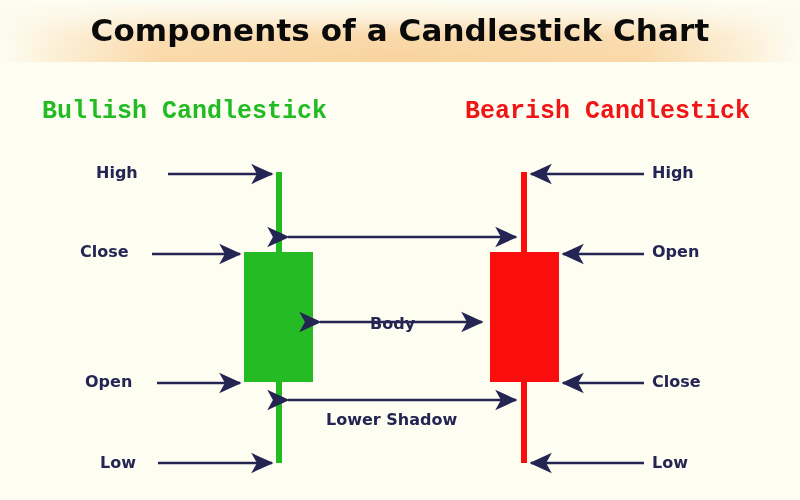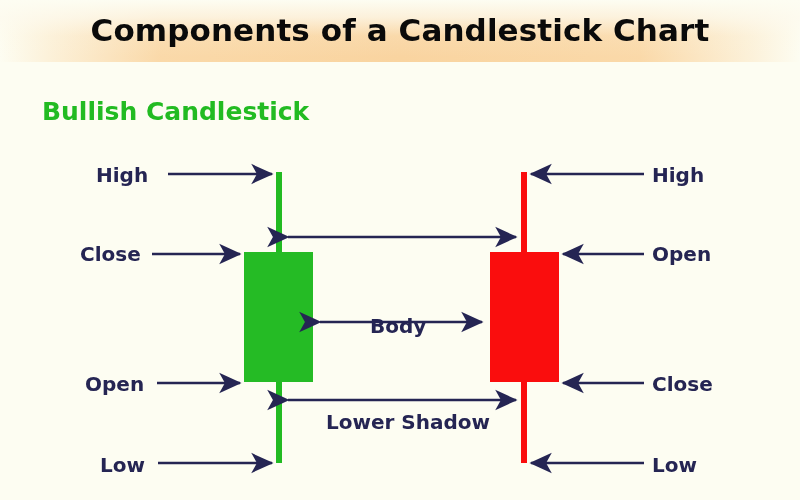--- a/index.html
+++ b/index.html
@@ -57,20 +57,21 @@
     font-weight: bold;
     color: #0a0a0a;
     letter-spacing: 0.1px;
     white-space: nowrap;
   }
   .section-heading {
     position: absolute;
     font-size: 25px;
     font-weight: bold;
     white-space: nowrap;
+    font-family: Liberation Mono, monospace;
   }
   #bullish-heading {
     left: 42px;
     top: 97px;
     color: #22bb22;
   }
   #bearish-heading {
     left: 465px;
     top: 97px;
     color: #f01414;
@@ -84,21 +85,21 @@
     position: absolute;
   }
   #bull-wick   { left: 276px; top: 172px; height: 291px; background: #22bb22; }
   #bull-body   { left: 244px; top: 252px; width: 69px; height: 130px; background: #25bb25; }
   #bear-wick   { left: 521px; top: 172px; height: 291px; background: #fa0d0d; }
   #bear-body   { left: 490px; top: 252px; width: 69px; height: 130px; background: #fa0d0d; }
 
   
   .lbl {
     position: absolute;
-    font-size: 20px;
+    font-size: 16px;
     font-weight: bold;
     color: #252553;
     white-space: nowrap;
   }
 
   svg.overlay {
     position: absolute;
     left: 0; top: 0;
     width: 800px;
     height: 500px;
@@ -109,20 +110,21 @@
 <body>
 
 <div id="stage">
 
   <div class="title-band"></div>
 
   <div class="page-title">Components of a Candlestick Chart</div>
 
   <div class="section-heading" id="bullish-heading">Bullish Candlestick</div>
 
+  <div class="section-heading" id="bearish-heading">Bearish Candlestick</div>
 
   <div class="wick" id="bull-wick"></div>
   <div class="body-rect" id="bull-body"></div>
 
   <div class="wick" id="bear-wick"></div>
   <div class="body-rect" id="bear-body"></div>
 
   <div class="lbl" style="left:96px;  top:163px;">High</div>
   <div class="lbl" style="left:80px;  top:242px;">Close</div>
   <div class="lbl" style="left:85px;  top:372px;">Open</div>

